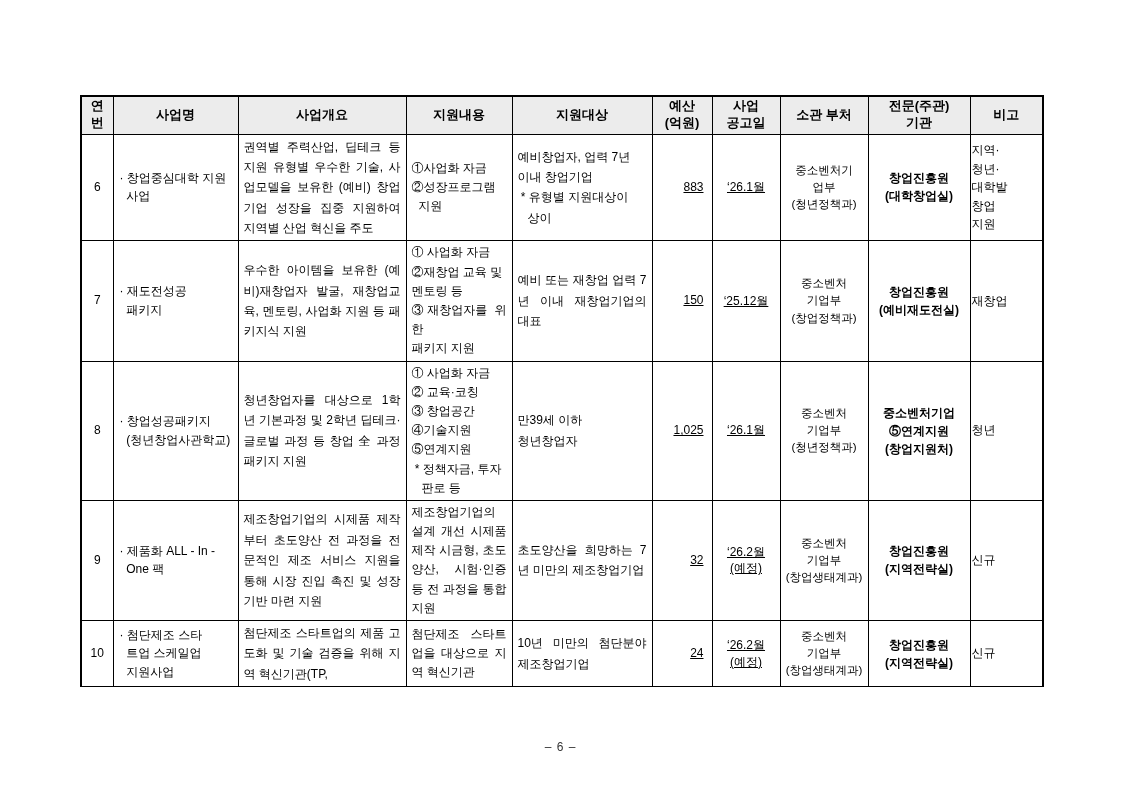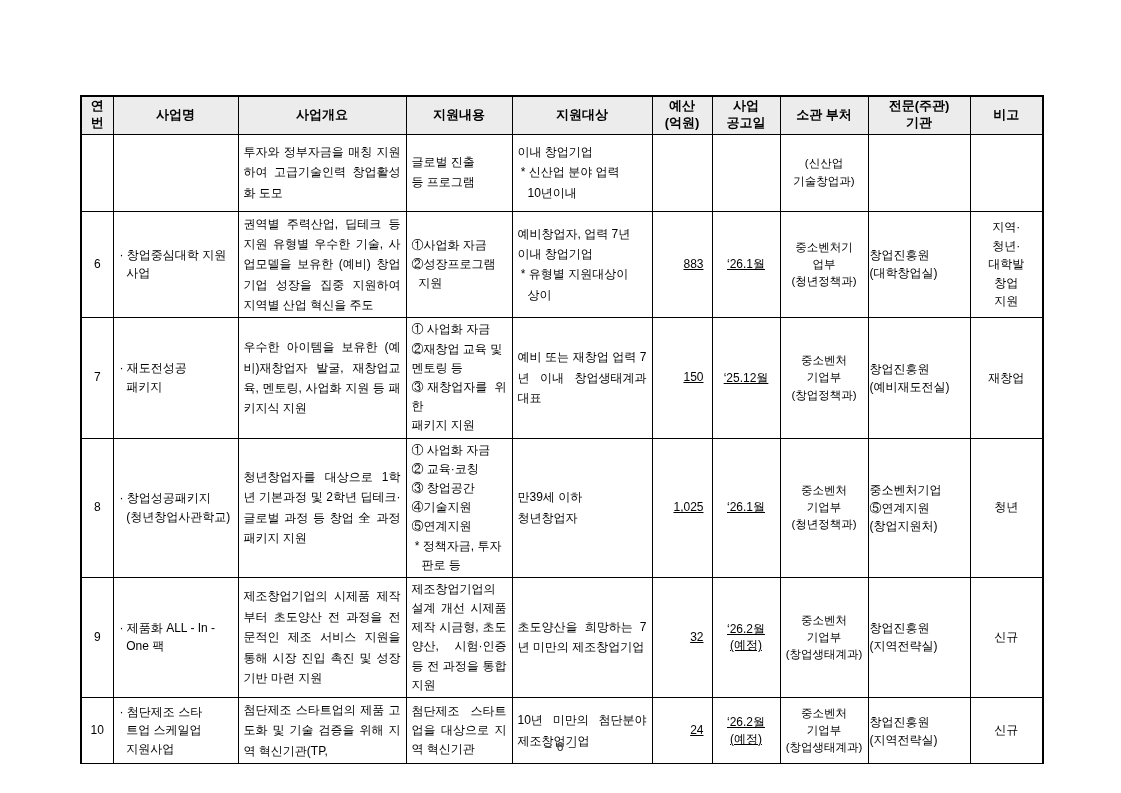--- a/index.html
+++ b/index.html
@@ -44,22 +44,22 @@
   }
   td { line-height: 1.6; }
   td.c-no     { text-align: center; }
   td.c-name   { text-align: left; white-space: pre-wrap; padding-left: 6px; line-height: 1.55; margin-left: 20px; }
   td.c-over   { text-align: justify; white-space: pre-wrap; word-break: break-all; padding: 2px 5px; line-height: 1.7; }
   td.c-supp   { text-align: justify; white-space: pre-wrap; word-break: break-all; padding: 2px 5px; line-height: 1.6; }
   td.c-targ   { text-align: justify; white-space: pre-wrap; word-break: break-all; padding: 2px 5px; line-height: 1.7; }
   td.c-budg   { text-align: right; padding-right: 8px; text-decoration: underline; }
   td.c-date   { text-align: center; white-space: pre-wrap; line-height: 1.4; text-decoration: underline; }
   td.c-min    { text-align: center; white-space: pre-wrap; font-size: 11.5px; line-height: 1.5; padding: 1px 1px; }
-  td.c-agen   { text-align: left; white-space: pre-wrap; line-height: 1.5; padding: 1px 1px; }
-  td.c-note   { text-align: center; white-space: pre-wrap; line-height: 1.55; padding: 1px 1px; }
+  td.c-agen   { text-align: center; white-space: pre-wrap; line-height: 1.5; padding: 1px 1px; font-weight: bold; }
+  td.c-note   { white-space: pre-wrap; line-height: 1.55; padding: 1px 1px; }
   .footer {
     position: absolute;
     left: 0;
     top: 740px;
     width: 100%;
     text-align: center;
     font-size: 12px;
     color: #333;
     letter-spacing: 1px;
   }
@@ -94,36 +94,20 @@
 (억원)</th>
         <th>사업
 공고일</th>
         <th>소관 부처</th>
         <th>전문(주관)
 기관</th>
         <th>비고</th>
       </tr>
     </thead>
     <tbody>
-      <tr style="height:77px">
-        <td class="c-no"></td>
-        <td class="c-name"></td>
-        <td class="c-over">투자와 정부자금을 매칭 지원하여 고급기술인력 창업활성화 도모</td>
-        <td class="c-supp">글로벌 진출
-등 프로그램</td>
-        <td class="c-targ">이내 창업기업
- * 신산업 분야 업력
-   10년이내</td>
-        <td class="c-budg"></td>
-        <td class="c-date"></td>
-        <td class="c-min">(신산업
-기술창업과)</td>
-        <td class="c-agen"></td>
-        <td class="c-note"></td>
-      </tr>
       <tr style="height:105px">
         <td class="c-no">6</td>
         <td class="c-name">· 창업중심대학 지원
   사업</td>
         <td class="c-over">권역별 주력산업, 딥테크 등 지원 유형별 우수한 기술, 사업모델을 보유한 (예비) 창업기업 성장을 집중 지원하여 지역별 산업 혁신을 주도</td>
         <td class="c-supp">①사업화 자금
 ②성장프로그램
   지원</td>
         <td class="c-targ">예비창업자, 업력 7년
 이내 창업기업
@@ -145,21 +129,21 @@
       <tr style="height:97px">
         <td class="c-no">7</td>
         <td class="c-name">· 재도전성공
   패키지</td>
         <td class="c-over">우수한 아이템을 보유한 (예비)재창업자 발굴, 재창업교육, 멘토링, 사업화 지원 등 패키지식 지원</td>
         <td class="c-supp">① 사업화 자금
 ②재창업 교육 및
 멘토링 등
 ③재창업자를 위한
 패키지 지원</td>
-        <td class="c-targ">예비 또는 재창업 업력 7년 이내 창업생태계과 대표</td>
+        <td class="c-targ">예비 또는 재창업 업력 7년 이내 재창업기업의 대표</td>
         <td class="c-budg">150</td>
         <td class="c-date">‘25.12월</td>
         <td class="c-min">중소벤처
 기업부
 (창업정책과)</td>
         <td class="c-agen">창업진흥원
 (예비재도전실)</td>
         <td class="c-note">재창업</td>
       </tr>
       <tr style="height:139px">

